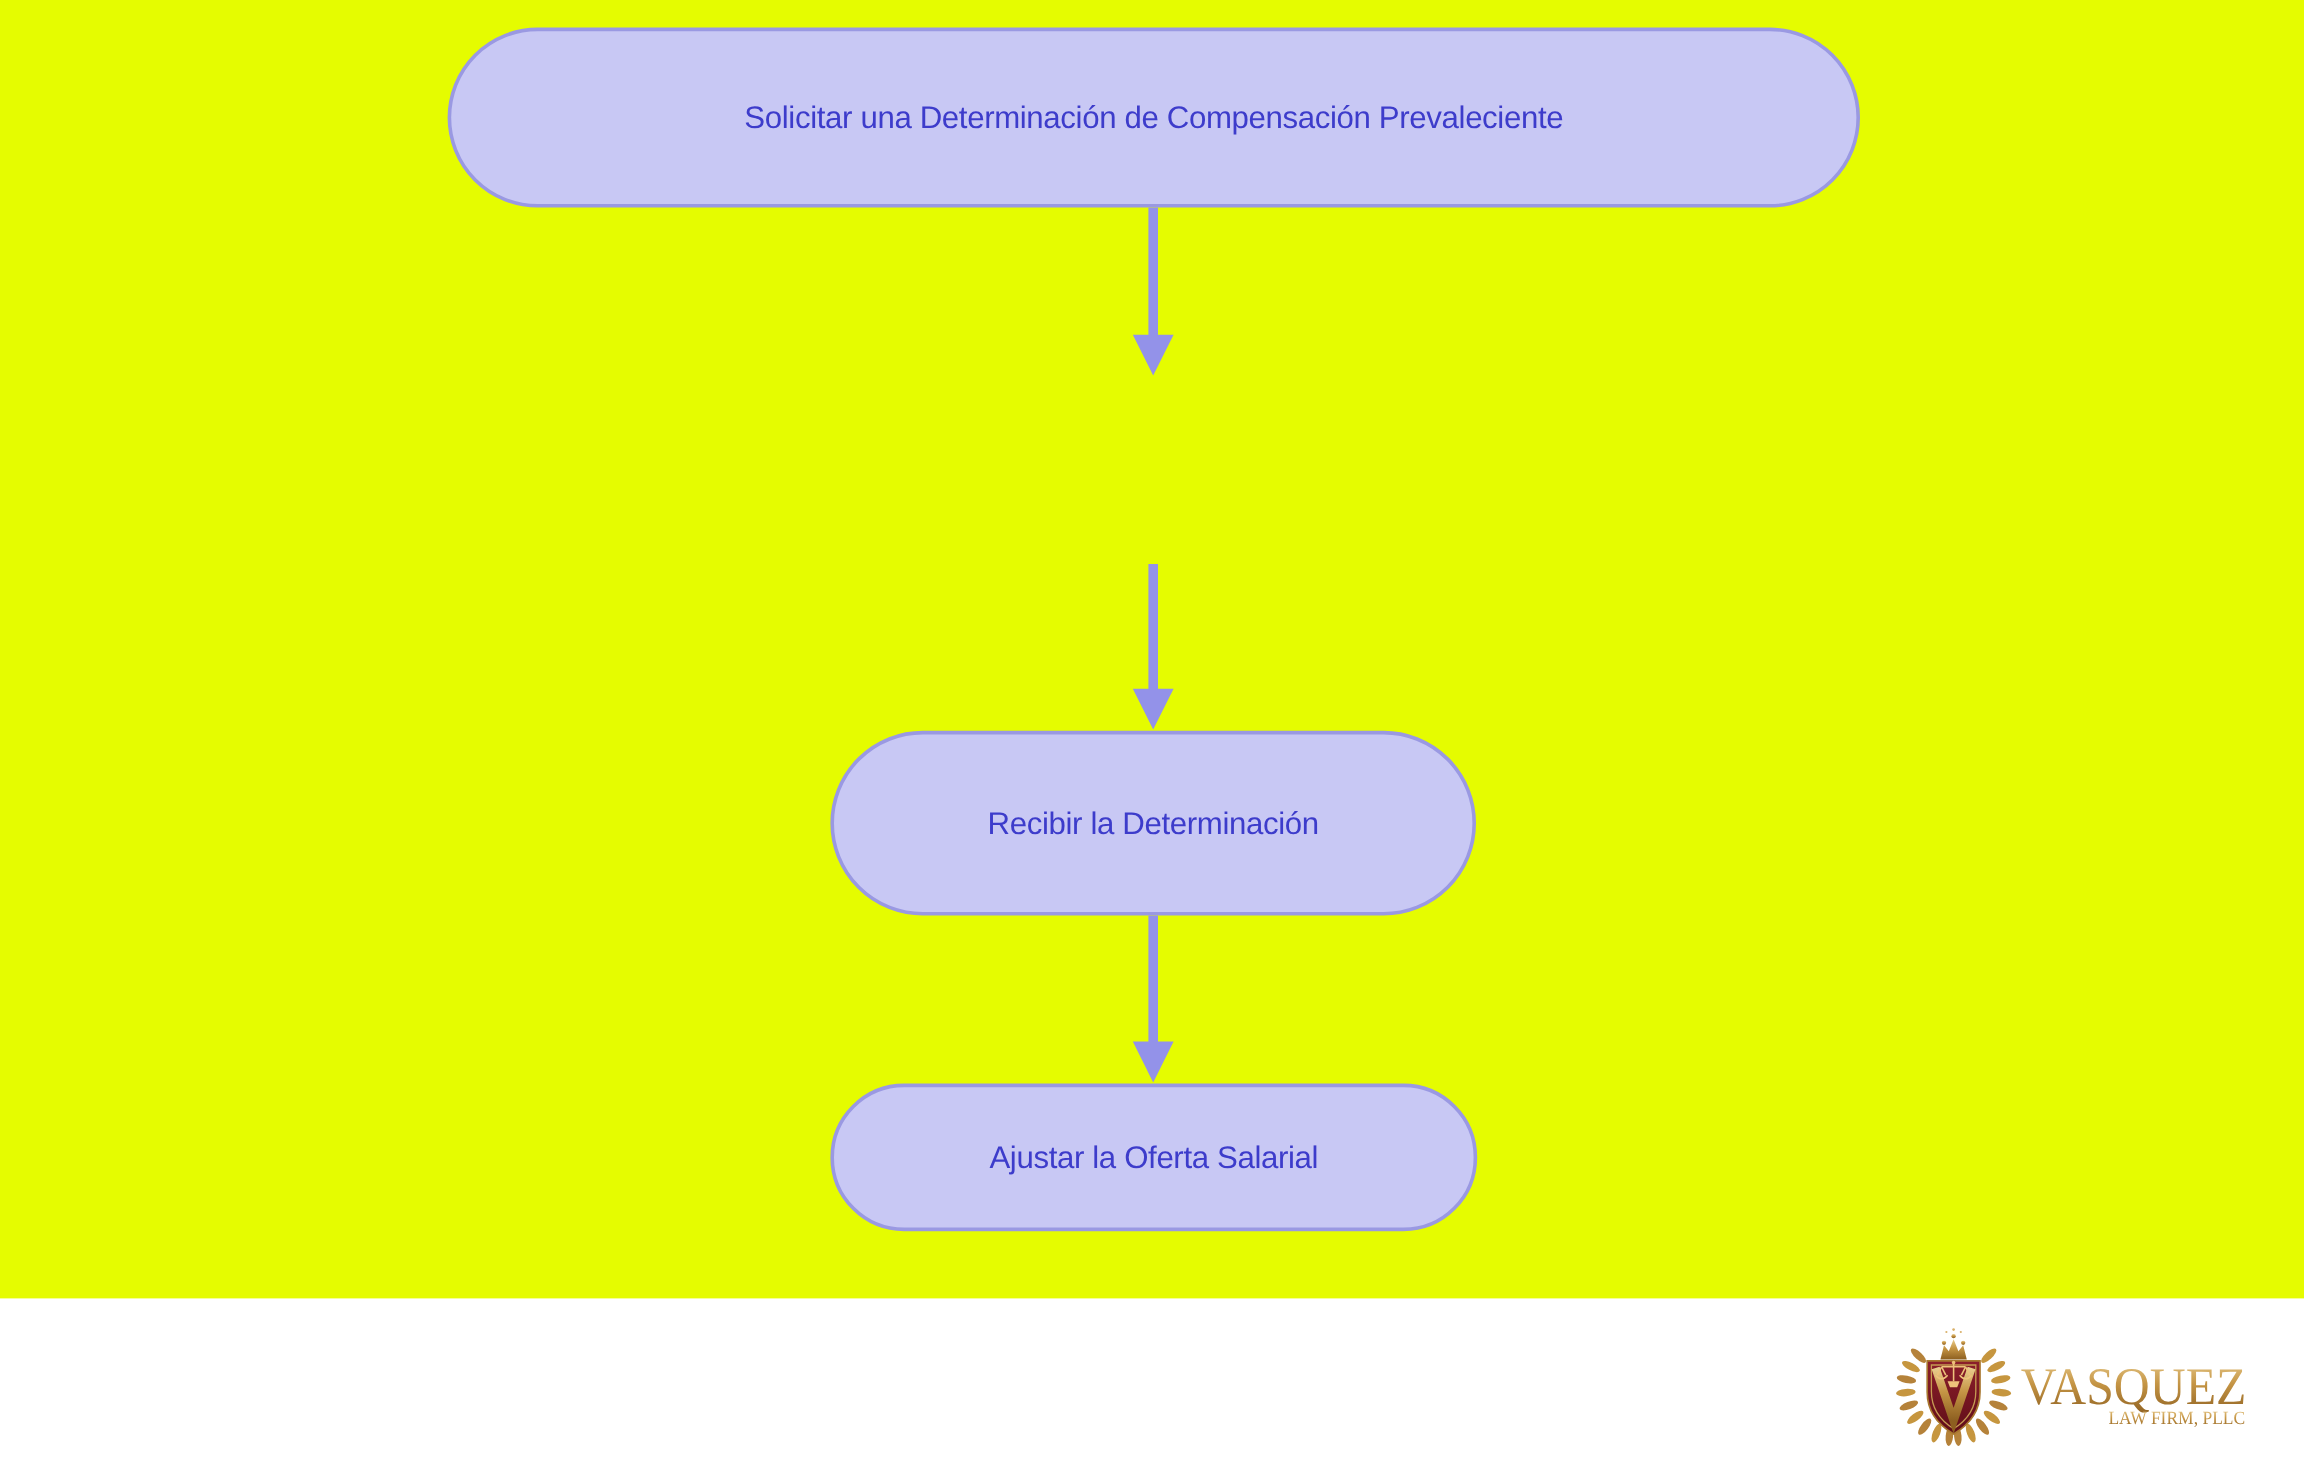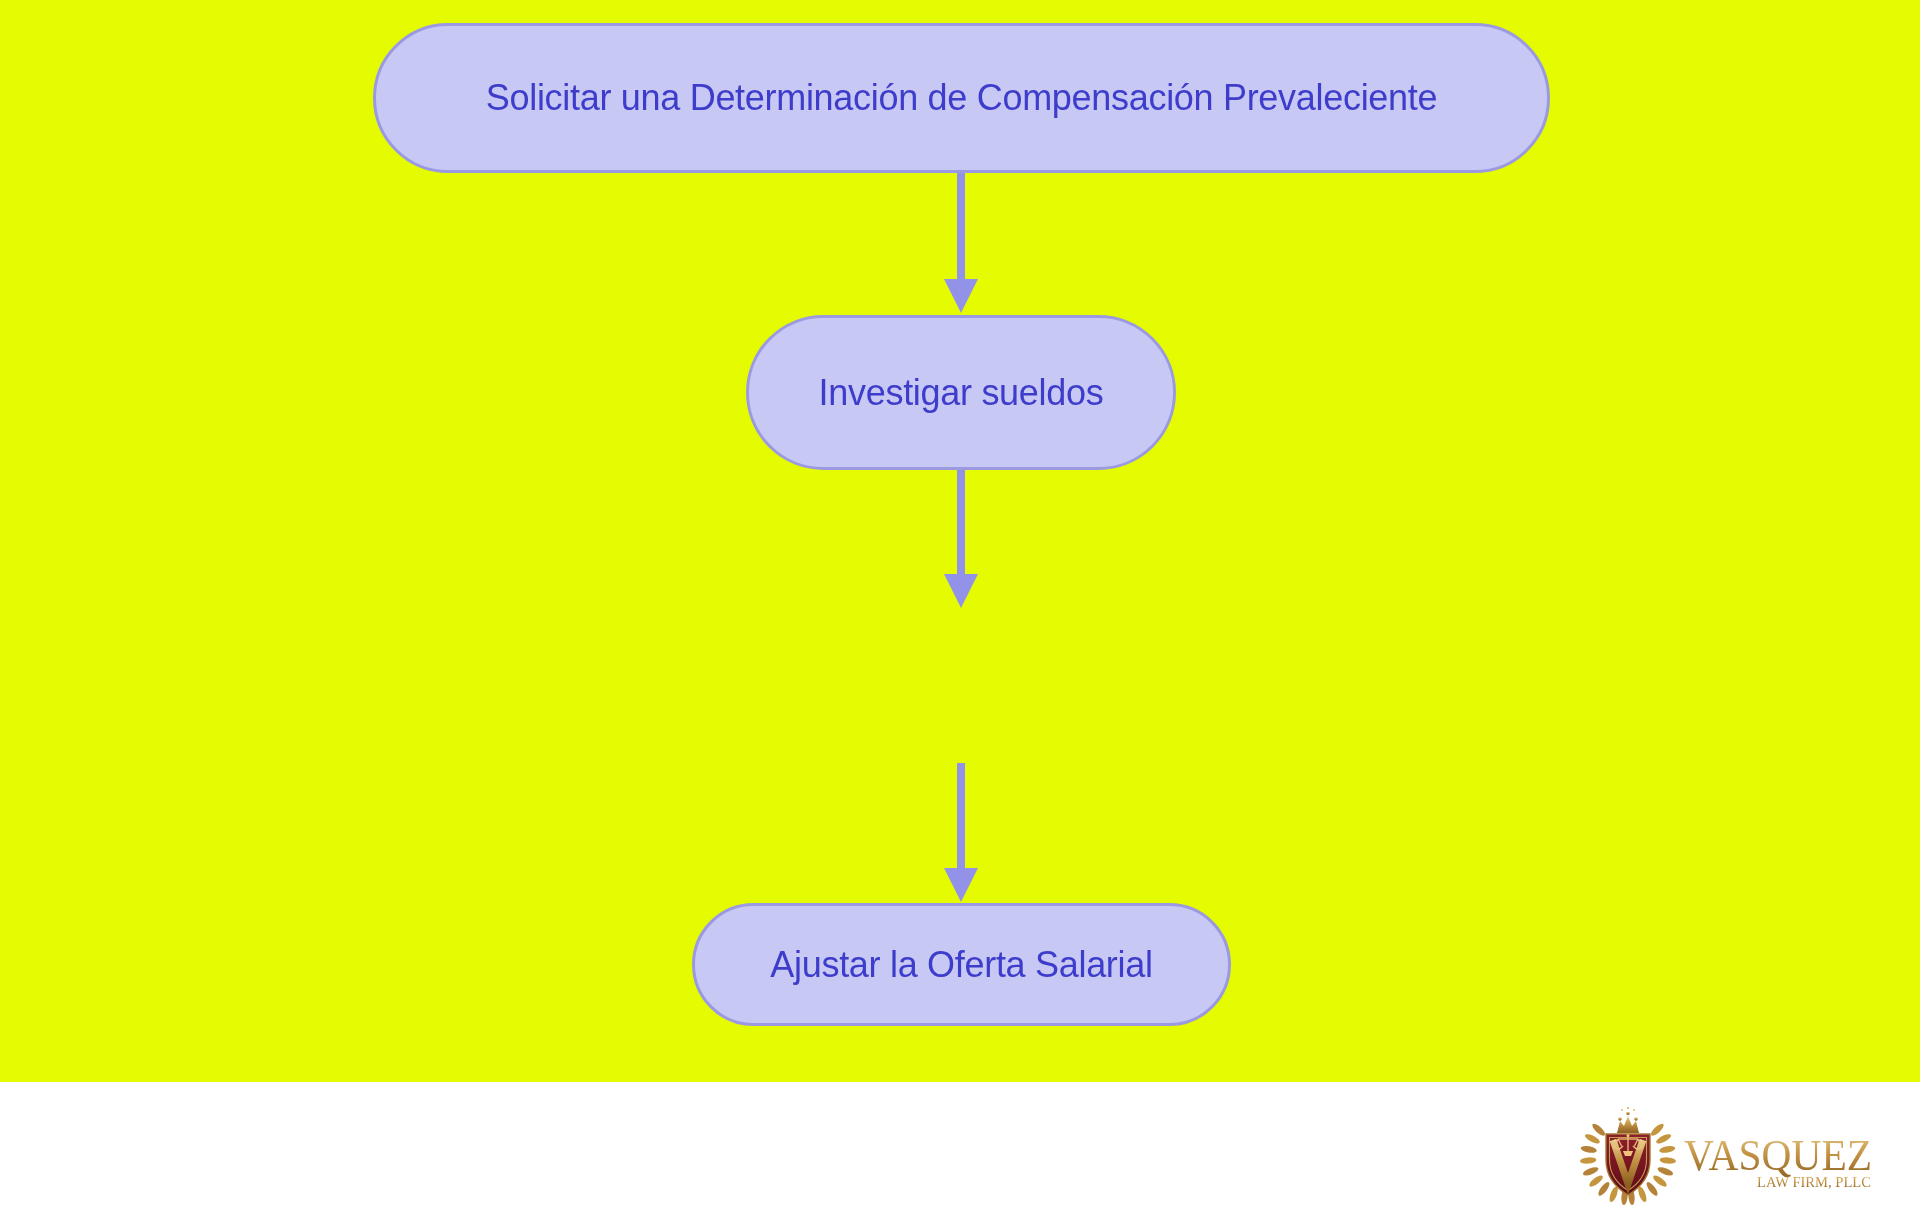--- a/index.html
+++ b/index.html
@@ -16,21 +16,21 @@
     display: flex;
     align-items: center;
     justify-content: center;
     background: #c8c8f4;
     border: 3px solid #9a99e2;
     border-radius: 78px;
     box-sizing: border-box;
   }
   .flow-node .node-label {
     color: #3d3ccb;
-    font-size: 36px;
+    font-size: 26px;
     letter-spacing: -0.3px;
     white-space: nowrap;
     text-align: center;
   }
   #node-1 { left: 373px; top: 23px;  width: 1177px; height: 150px; }
   #node-2 { left: 746px; top: 315px; width: 430px;  height: 155px; }
   #node-3 { left: 692px; top: 609px; width: 538px;  height: 154px; }
   #node-4 { left: 692px; top: 903px; width: 539px;  height: 123px; }
 
   .arrow-stem {
@@ -77,27 +77,27 @@
 
 <div class="page">
 
   <div class="flow-node" id="node-1">
     <span class="node-label">Solicitar una Determinación de Compensación Prevaleciente</span>
   </div>
 
   <div class="arrow-stem" id="stem-1"></div>
   <div class="arrow-head" id="head-1"></div>
 
-  <div class="flow-node" id="node-2">
-    <span class="node-label">Investigar sueldos</span>
-  </div>
 
   <div class="arrow-stem" id="stem-2"></div>
   <div class="arrow-head" id="head-2"></div>
 
+  <div class="flow-node" id="node-3">
+    <span class="node-label">Recibir la Determinación</span>
+  </div>
 
   <div class="arrow-stem" id="stem-3"></div>
   <div class="arrow-head" id="head-3"></div>
 
   <div class="flow-node" id="node-4">
     <span class="node-label">Ajustar la Oferta Salarial</span>
   </div>
 
   <div class="footer"></div>
 

